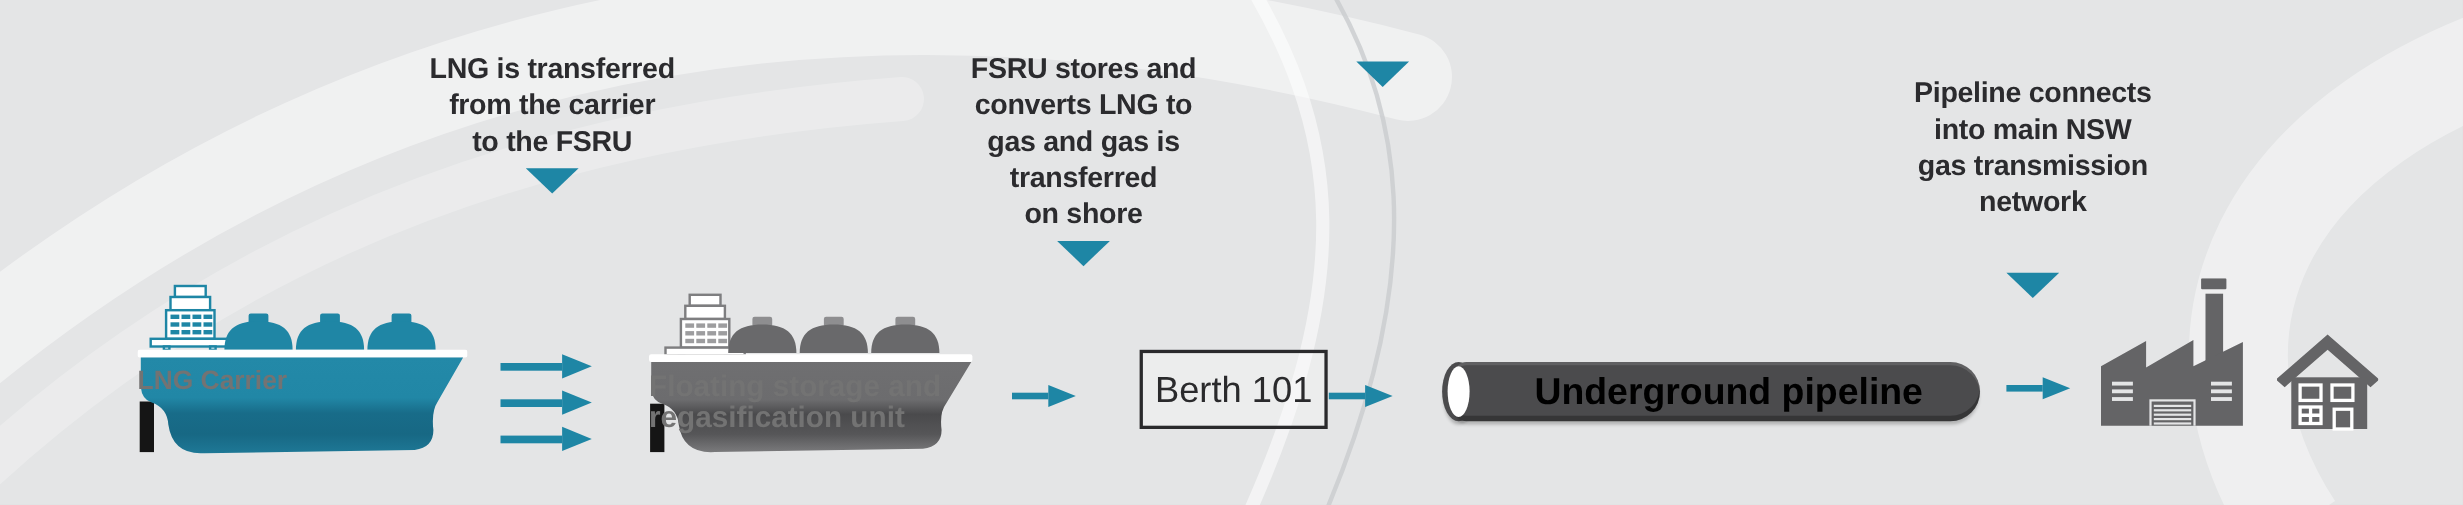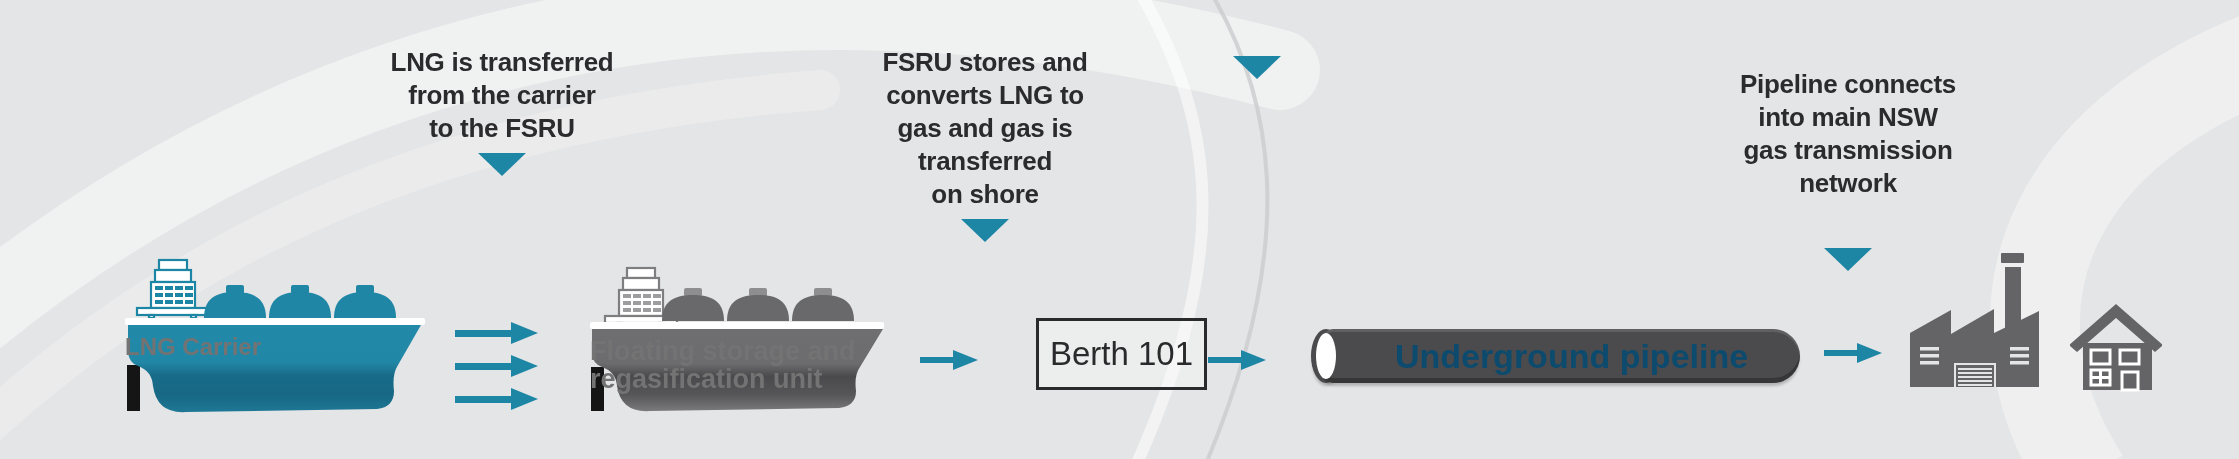--- a/index.html
+++ b/index.html
@@ -53,21 +53,21 @@
     position:absolute;left:12px;top:0;width:477px;height:54px;background:#4b4b4d;
     border-radius:10px 27px 27px 10px;
     box-shadow:inset 0 3px 0 rgba(255,255,255,0.12), inset 0 -5px 0 rgba(0,0,0,0.28),
                0 4px 3px -1px rgba(0,0,0,0.22);
   }
   .pipe-cap{
     position:absolute;left:5px;top:4px;width:20px;height:46px;border-radius:50%;background:#ffffff;
   }
   .pipe-label{
     position:absolute;left:40px;right:8px;top:0;height:54px;line-height:54px;
-    text-align:center;color:#0c4a6e;font-weight:bold;font-size:34px;
+    text-align:center;color:#000000;font-weight:bold;font-size:34px;
   }
   .icon{position:absolute;}
 </style>
 </head>
 <body>
 
 <div class="stage">
 
   <svg class="swirls" viewBox="0 0 2239 459" fill="none">
     <path d="M-150,430 C250,30 750,-70 1280,70" stroke="rgba(255,255,255,0.45)" stroke-width="80" stroke-linecap="round"></path>

